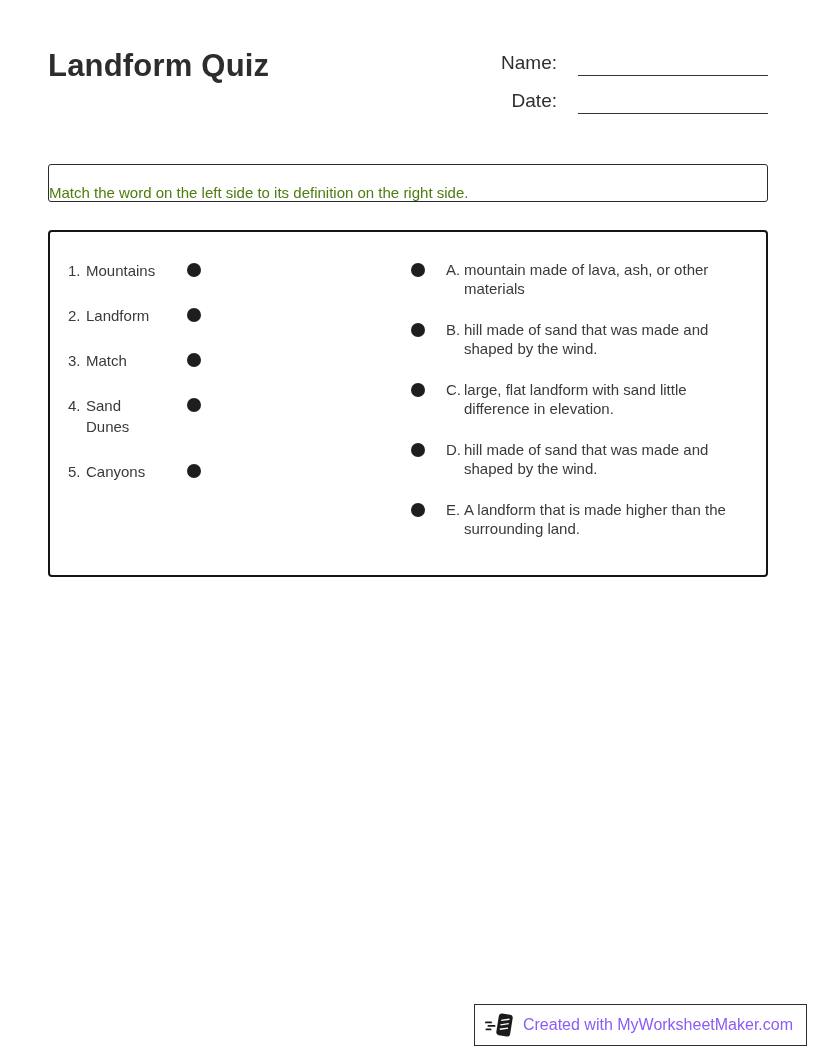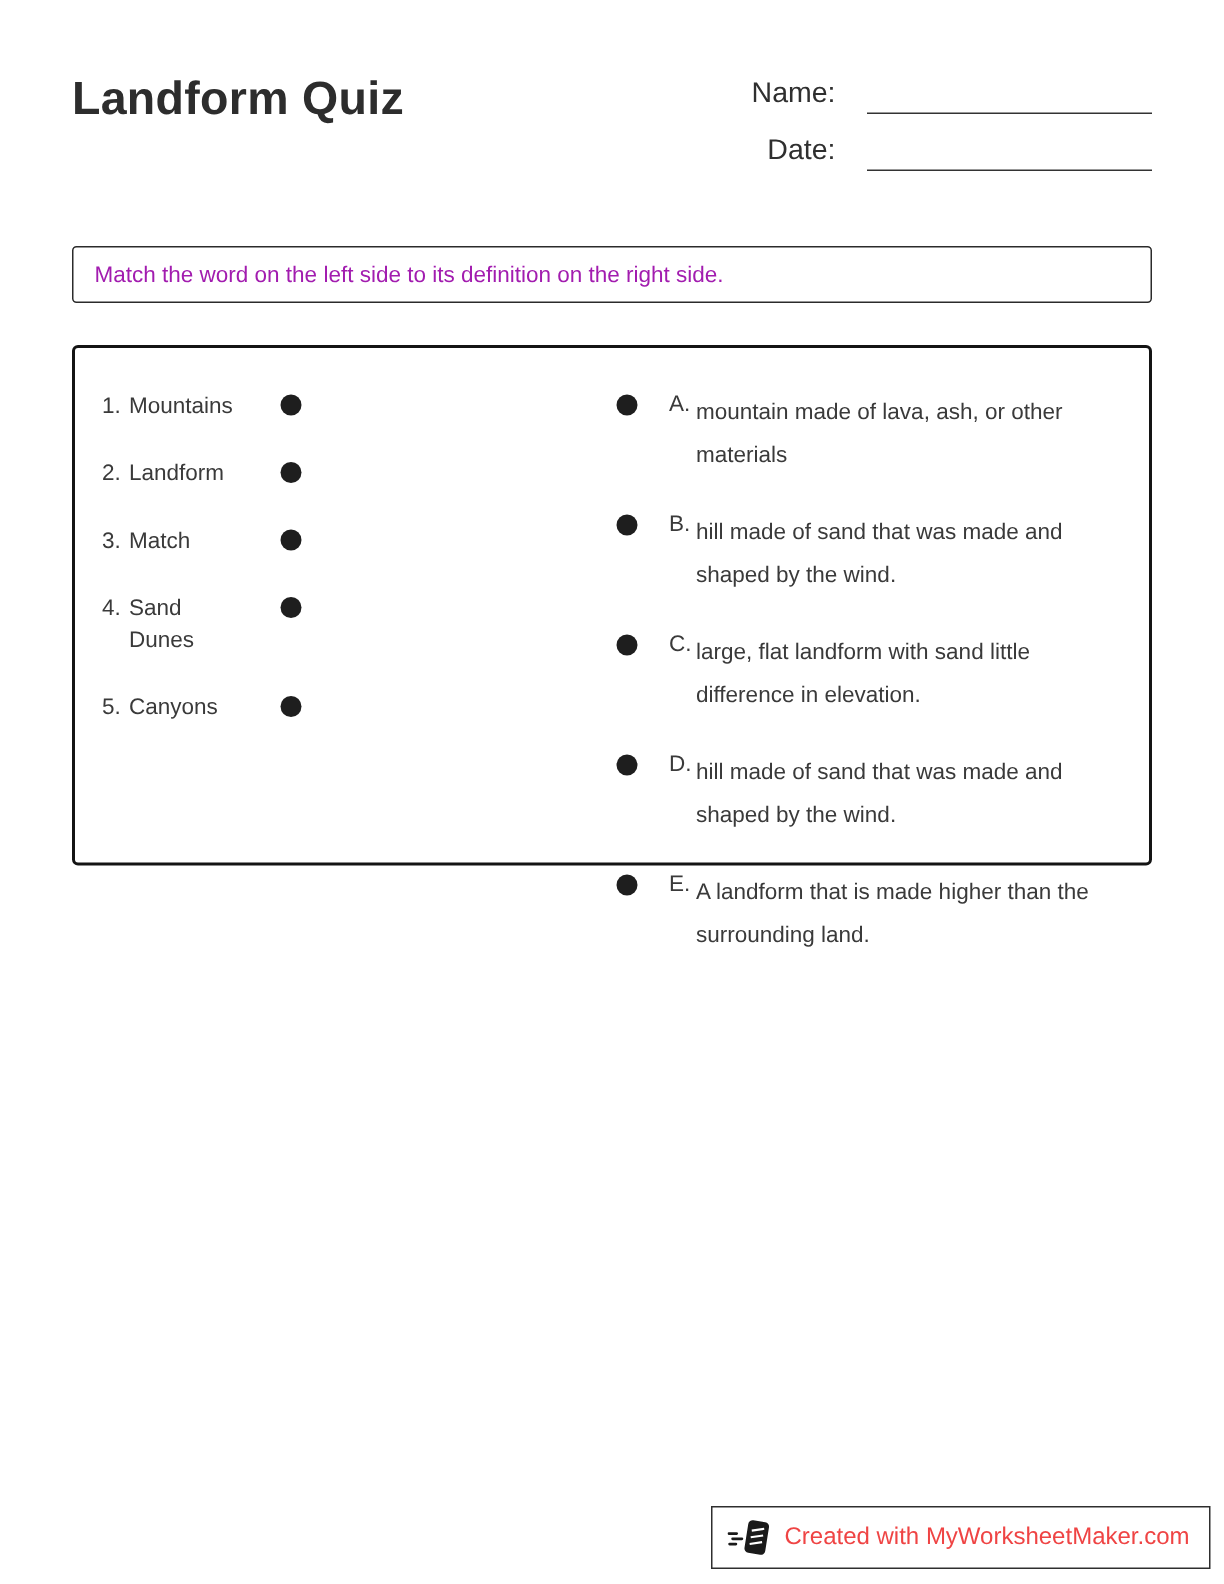--- a/index.html
+++ b/index.html
@@ -52,24 +52,23 @@
   
   .instruction-box {
     position: absolute;
     top: 164px;
     left: 48px;
     width: 720px;
     height: 38px;
     border: 1.5px solid #2b2b2b;
     border-radius: 3px;
     display: flex;
-    align-items: center;
-    padding-left: 14px;
-    font-size: 15px;
-    color: #a21caf;
+    align-items: flex-end;
+    font-size: 15px;
+    color: #4d7c0f;
   }
 
   
   .match-box {
     position: absolute;
     top: 230px;
     left: 48px;
     width: 720px;
     height: 347px;
     border: 2.5px solid #141414;
@@ -116,39 +115,39 @@
     margin-left: 21px;
     width: 18px;
     flex: none;
     font-size: 15px;
     line-height: 20.5px;
   }
   .def-text {
     width: 285px;
     flex: none;
     font-size: 15px;
-    line-height: 29px;
+    line-height: 19px;
   }
 
   
   .credit-box {
     position: absolute;
     right: 9px;
     bottom: 10px;
     height: 42px;
     border: 1.5px solid #2e2e2e;
     background: #ffffff;
     display: flex;
     align-items: center;
     gap: 8px;
     padding: 0 13px 0 10px;
   }
   .credit-text {
     font-size: 16px;
-    color: #ef4444;
+    color: #8b5cf6;
     white-space: nowrap;
   }
   .credit-logo { display: block; }
 </style>
 </head>
 <body>
 
 <div class="page">
 
   <h1 class="title">Landform Quiz</h1>

